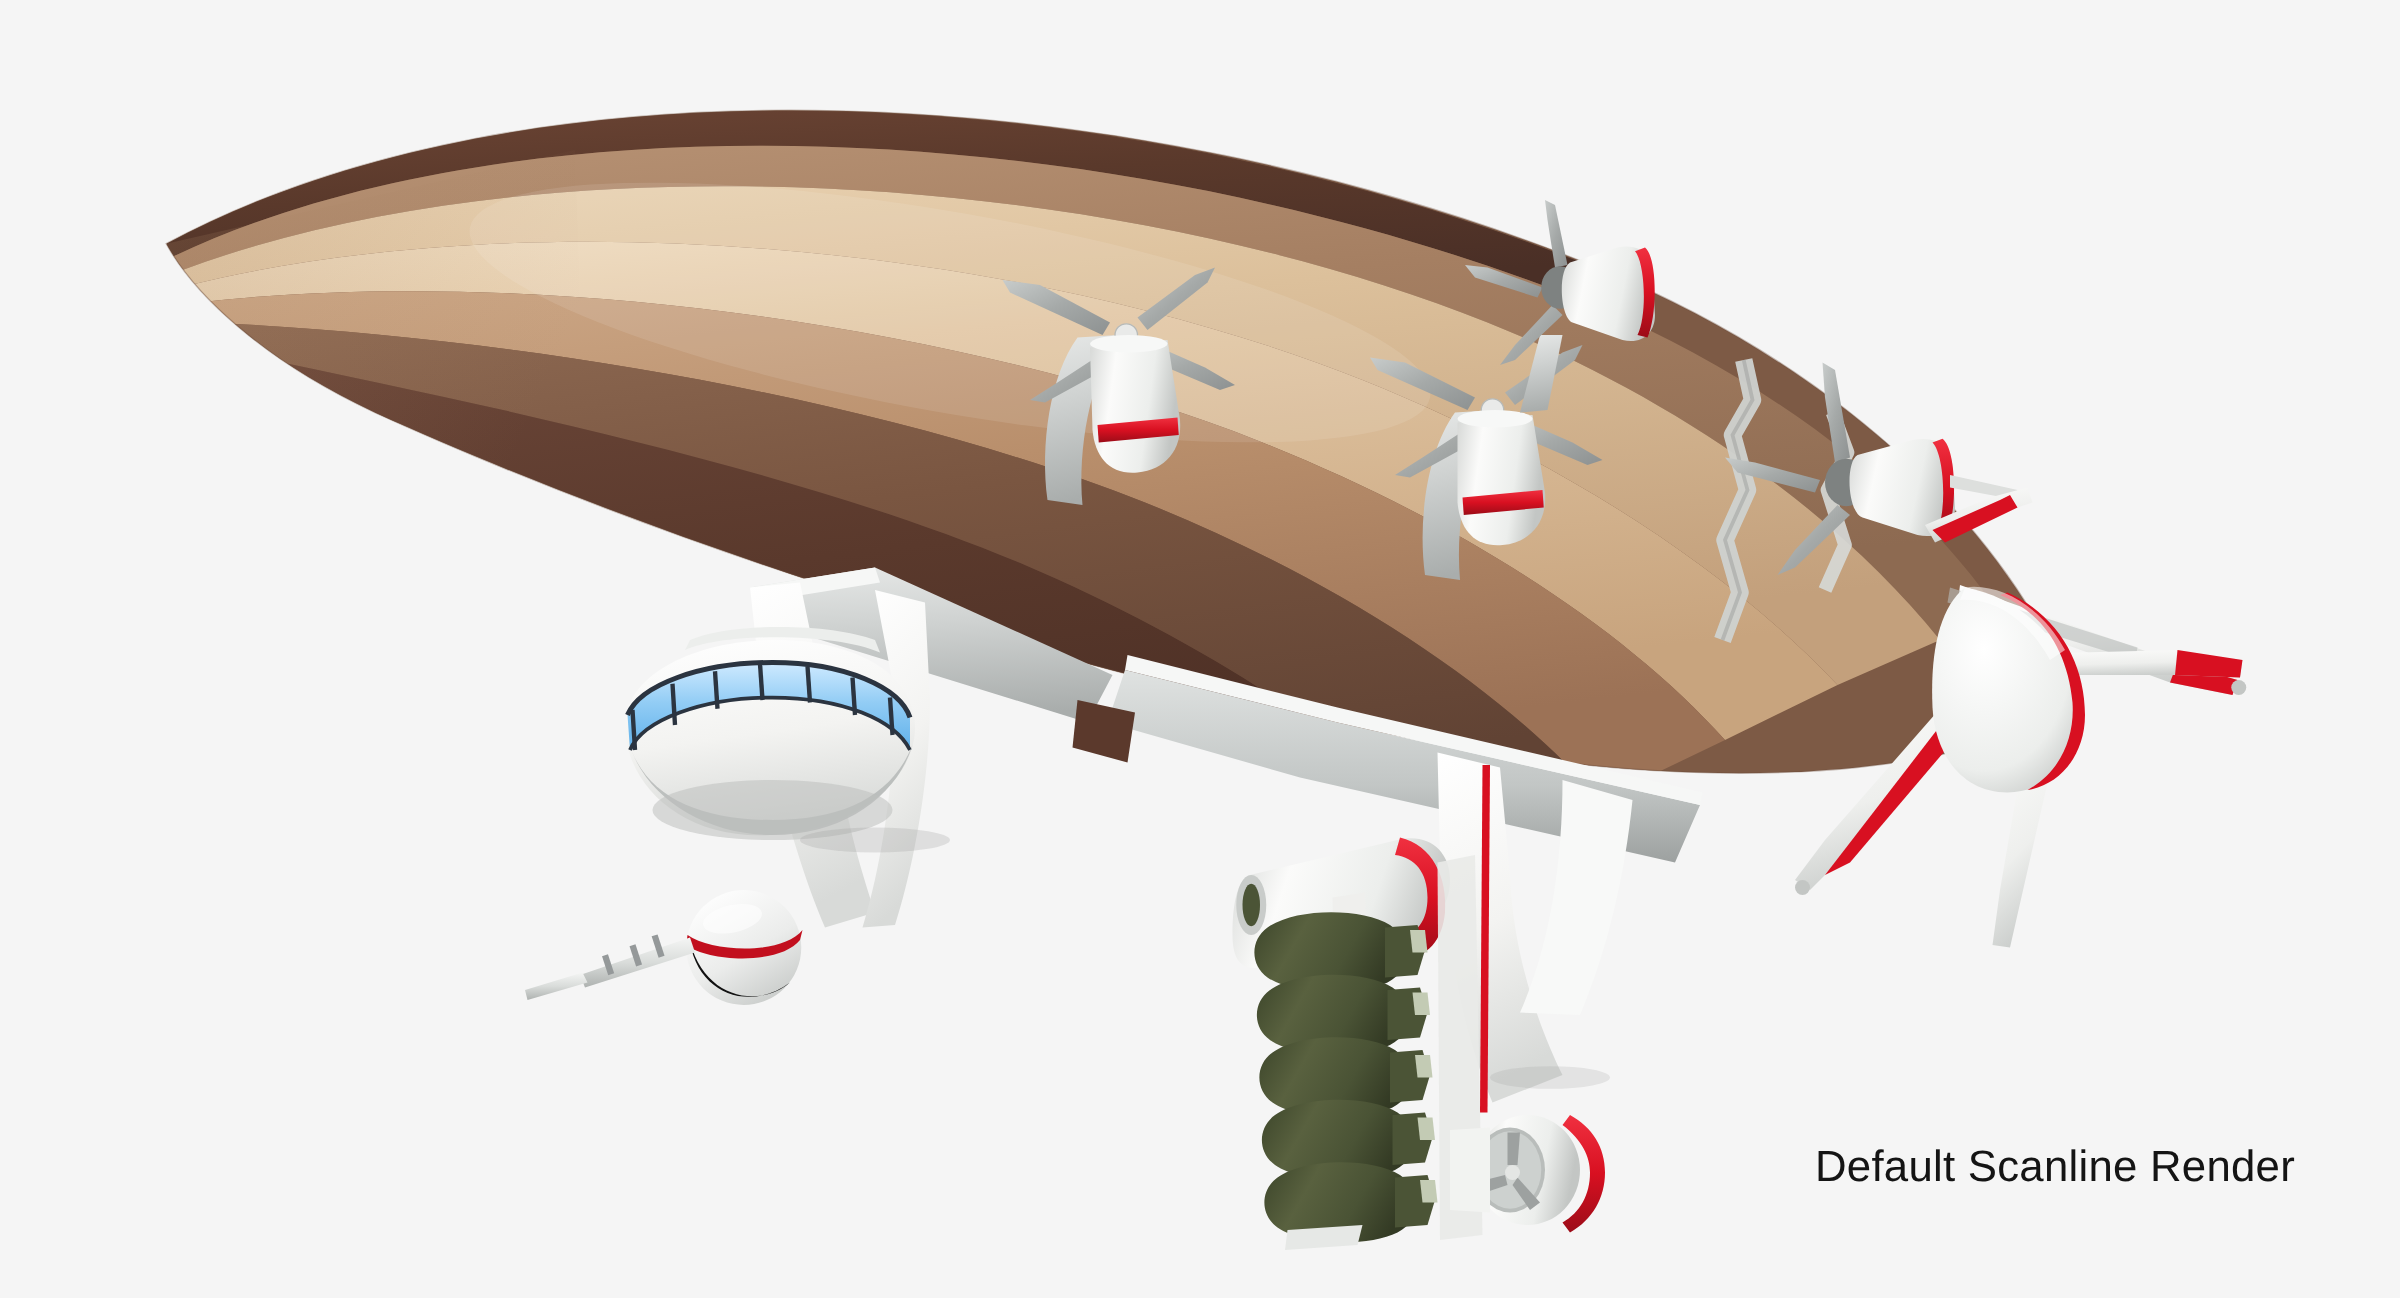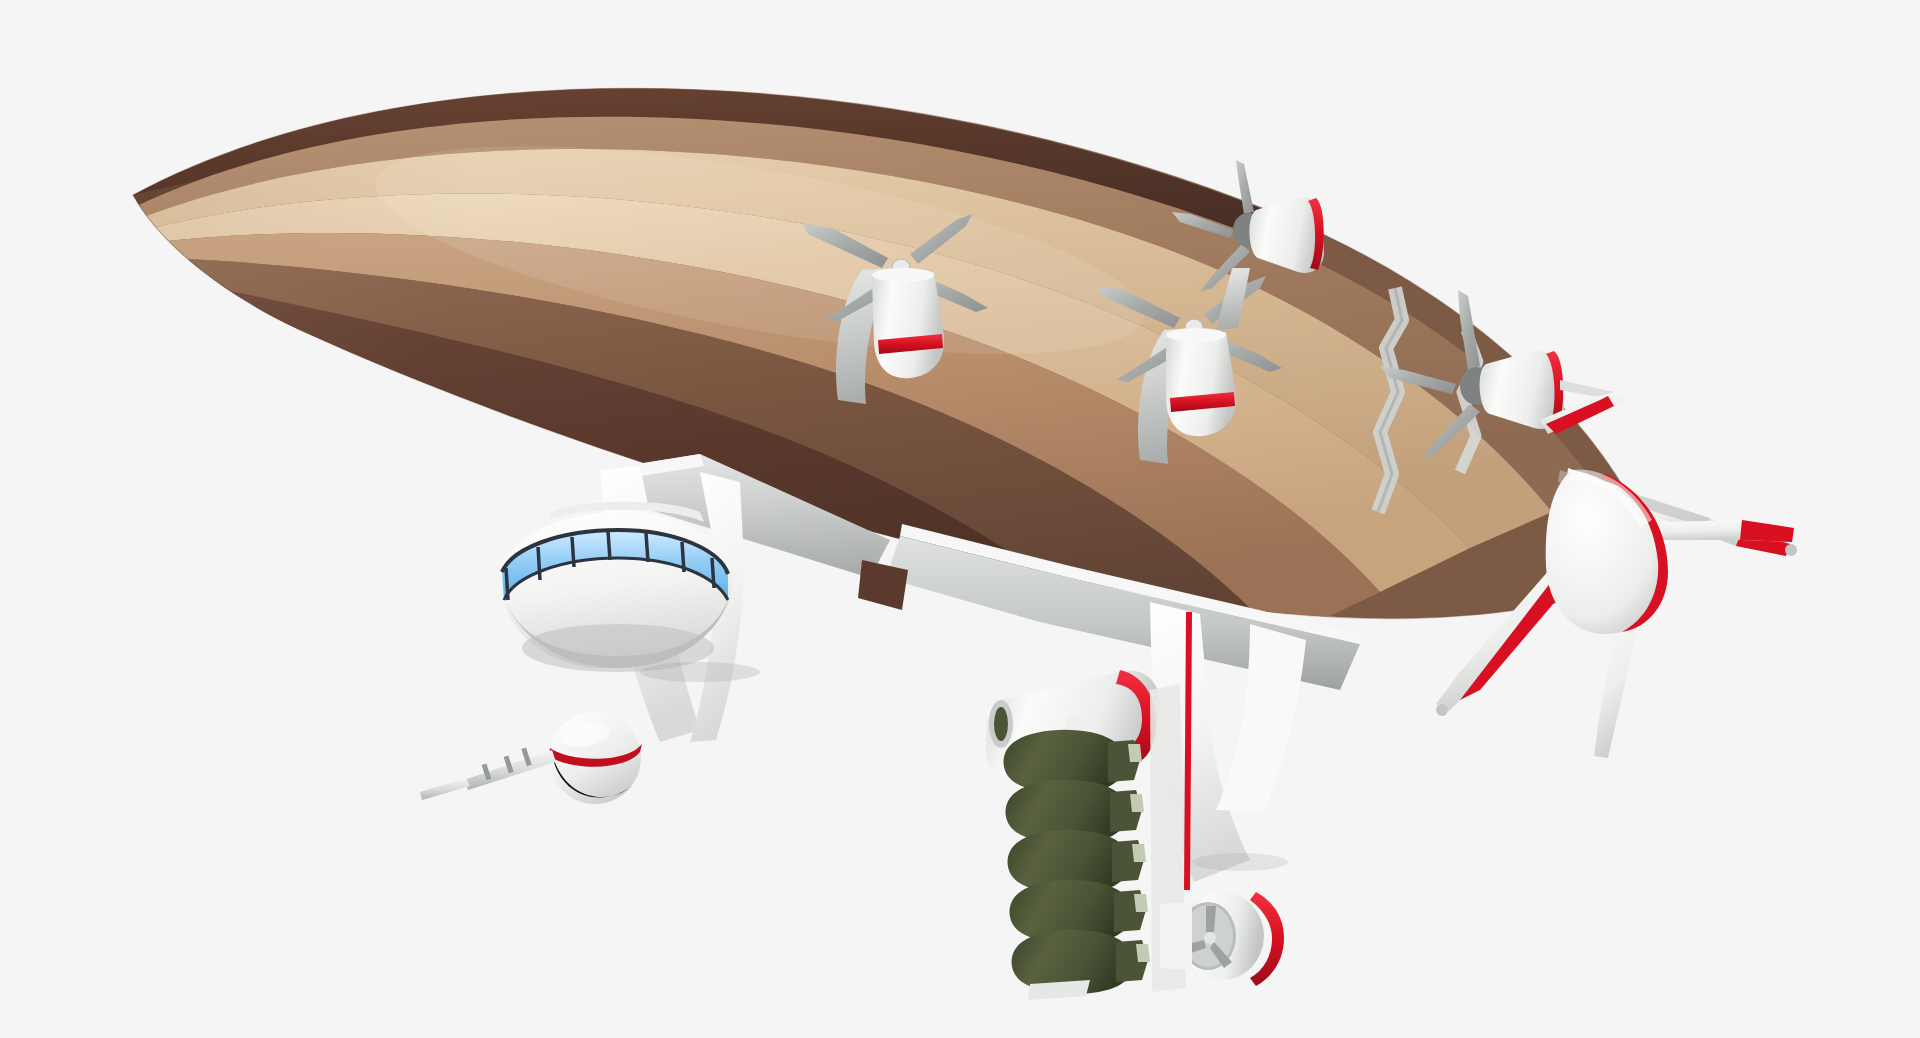--- a/index.html
+++ b/index.html
@@ -430,13 +430,14 @@
       <path d="M1160,904 L1192,902 L1192,970 L1160,968 Z" fill="#f2f3f1"></path>
     </g>
 
     <g>
       <ellipse cx="700" cy="672" rx="60" ry="10" fill="#9a9c9a" opacity="0.25"></ellipse>
       <ellipse cx="1240" cy="862" rx="48" ry="9" fill="#9a9c9a" opacity="0.2"></ellipse>
     </g>
 
   </svg>
 
+  <div id="caption" style="color: rgb(20, 20, 20);">Default Scanline Render</div>
 </div>
 
 </body></html>

